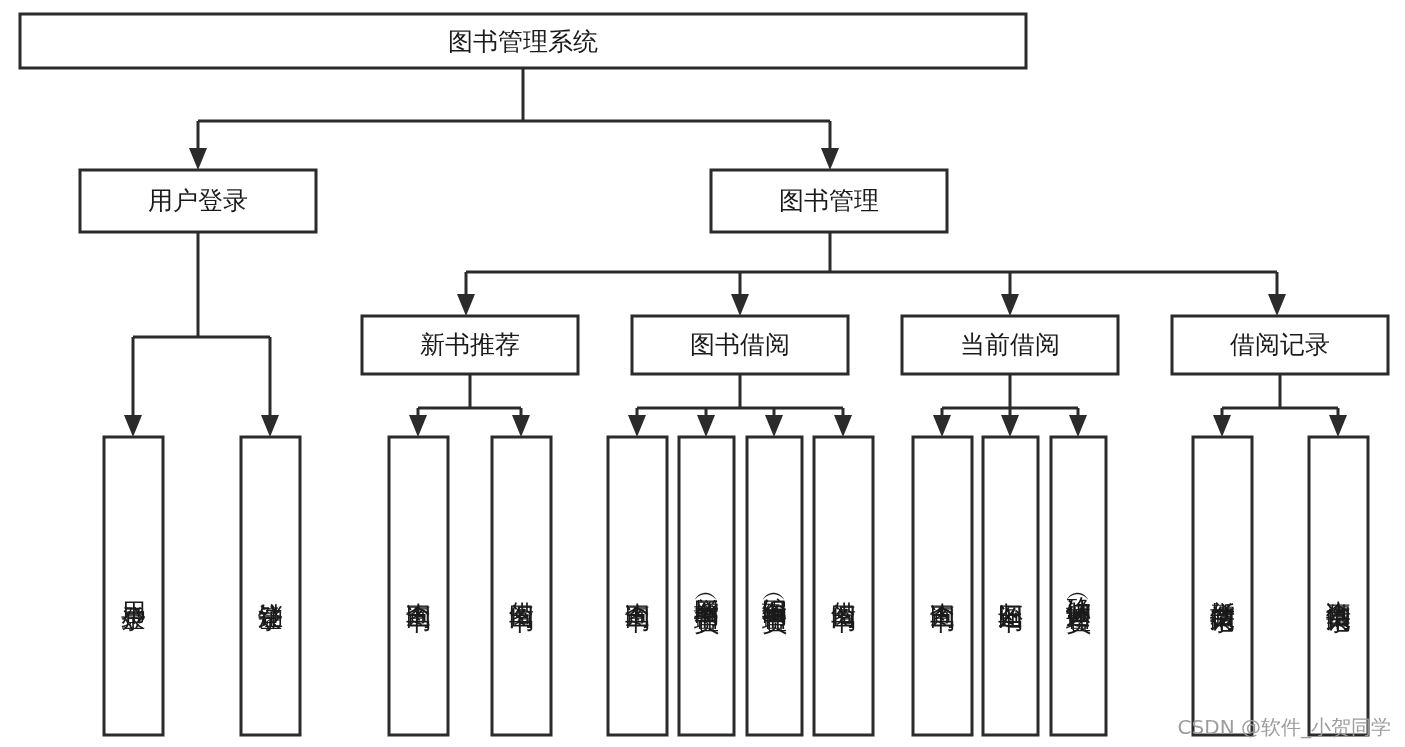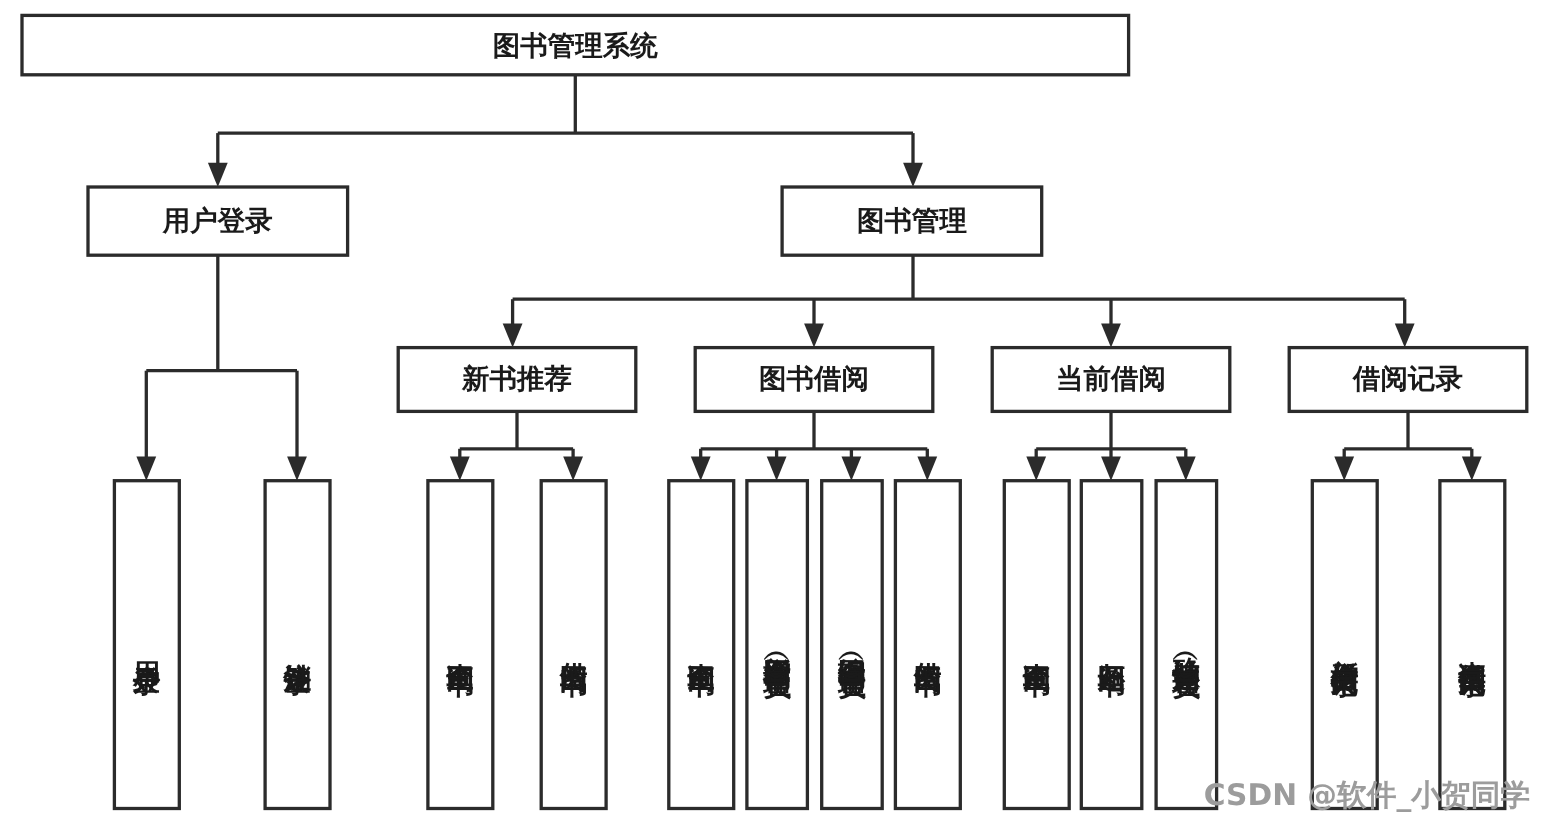--- a/index.html
+++ b/index.html
@@ -10,21 +10,20 @@
   }
   body {
     font-family: "DejaVu Sans", "Liberation Sans", sans-serif;
   }
   #diagram-root {
     position: relative;
     width: 1405px;
     height: 747px;
     background: #ffffff;
     overflow: hidden;
-    font-weight: bold;
   }
   svg#flow-svg {
     position: absolute;
     left: 0;
     top: 0;
     width: 1405px;
     height: 747px;
     display: block;
   }
   .node-rect {
@@ -65,21 +64,21 @@
     letter-spacing: 2px;
     white-space: nowrap;
     pointer-events: none;
     user-select: none;
   }
   .watermark {
     position: absolute;
     right: 14px;
     bottom: 6px;
     font-family: "DejaVu Sans", "Liberation Sans", sans-serif;
-    font-size: 27px;
+    font-size: 20px;
     color: #9c9c9c;
     white-space: nowrap;
     user-select: none;
   }
 </style>
 </head>
 <body>
 
 <div id="diagram-root">
 

